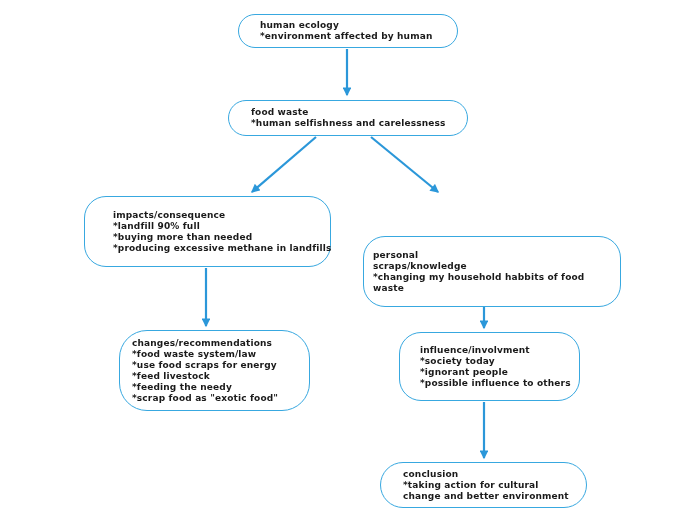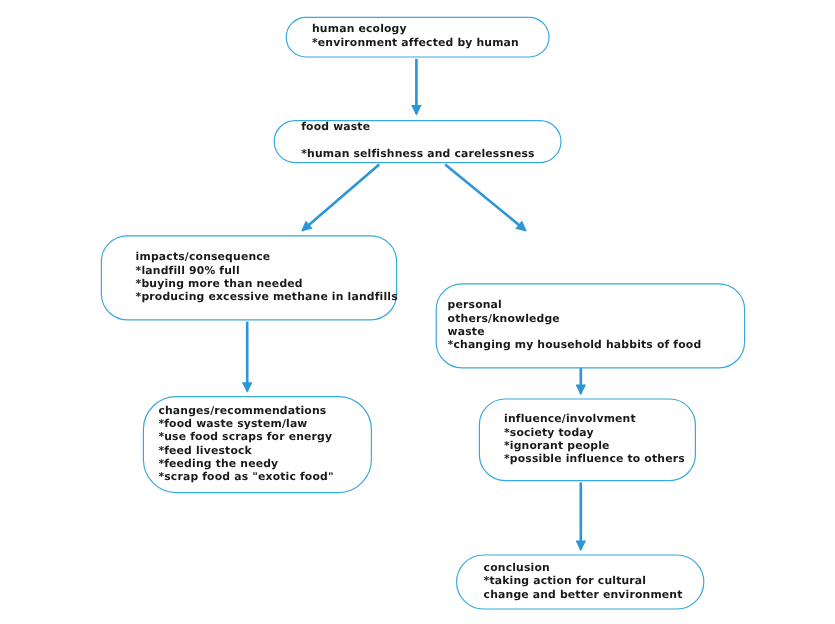--- a/index.html
+++ b/index.html
@@ -59,35 +59,35 @@
         <line x1="206" y1="268" x2="206" y2="326" stroke="#2b97d9" stroke-width="2.2" marker-end="url(#arrowhead)"></line>
         <line x1="484" y1="268" x2="484" y2="328" stroke="#2b97d9" stroke-width="2.2" marker-end="url(#arrowhead)"></line>
         <line x1="484" y1="402" x2="484" y2="458" stroke="#2b97d9" stroke-width="2.2" marker-end="url(#arrowhead)"></line>
       </g>
   </svg>
   <div id="nodes-layer">
       <div class="node" style="left: 238px; top: 14px; width: 220px; height: 34px; border-radius: 17px; padding-left: 21px; border-color: rgb(56, 168, 224); background: rgb(255, 255, 255); color: rgb(26, 26, 26);">
         <div class="ln">human ecology</div>
         <div class="ln">*environment affected by human</div>
       </div>
-      <div class="node" style="left: 228px; top: 100px; width: 240px; height: 36px; border-radius: 18px; padding-left: 22px; border-color: rgb(56, 168, 224); background: rgb(255, 255, 255); color: rgb(26, 26, 26); justify-content: space-between;">
+      <div class="node" style="left: 228px; top: 100px; width: 240px; height: 36px; border-radius: 18px; padding-left: 22px; border-color: rgb(56, 168, 224); background: rgb(255, 255, 255); color: rgb(26, 26, 26);">
         <div class="ln">food waste</div>
         <div class="ln">*human selfishness and carelessness</div>
       </div>
       <div class="node" style="left: 84px; top: 196px; width: 247px; height: 71px; border-radius: 22px; padding-left: 28px; border-color: rgb(56, 168, 224); background: rgb(255, 255, 255); color: rgb(26, 26, 26);">
         <div class="ln">impacts/consequence</div>
         <div class="ln">*landfill 90% full</div>
         <div class="ln">*buying more than needed</div>
         <div class="ln">*producing excessive methane in landfills</div>
       </div>
       <div class="node" style="left: 363px; top: 196px; width: 258px; height: 71px; border-radius: 22px; padding-left: 9px; border-color: rgb(56, 168, 224); background: rgb(255, 255, 255); color: rgb(26, 26, 26); margin-top: 40px;">
         <div class="ln">personal</div>
-        <div class="ln">others/knowledge</div>
+        <div class="ln">scraps/knowledge</div>
+        <div class="ln">*changing my household habbits of food</div>
         <div class="ln">waste</div>
-        <div class="ln">*changing my household habbits of food</div>
       </div>
       <div class="node" style="left: 119px; top: 330px; width: 191px; height: 81px; border-radius: 28px; padding-left: 12px; border-color: rgb(56, 168, 224); background: rgb(255, 255, 255); color: rgb(26, 26, 26);">
         <div class="ln">changes/recommendations</div>
         <div class="ln">*food waste system/law</div>
         <div class="ln">*use food scraps for energy</div>
         <div class="ln">*feed livestock</div>
         <div class="ln">*feeding the needy</div>
         <div class="ln">*scrap food as "exotic food"</div>
       </div>
       <div class="node" style="left: 399px; top: 332px; width: 181px; height: 69px; border-radius: 22px; padding-left: 20px; border-color: rgb(56, 168, 224); background: rgb(255, 255, 255); color: rgb(26, 26, 26);">

